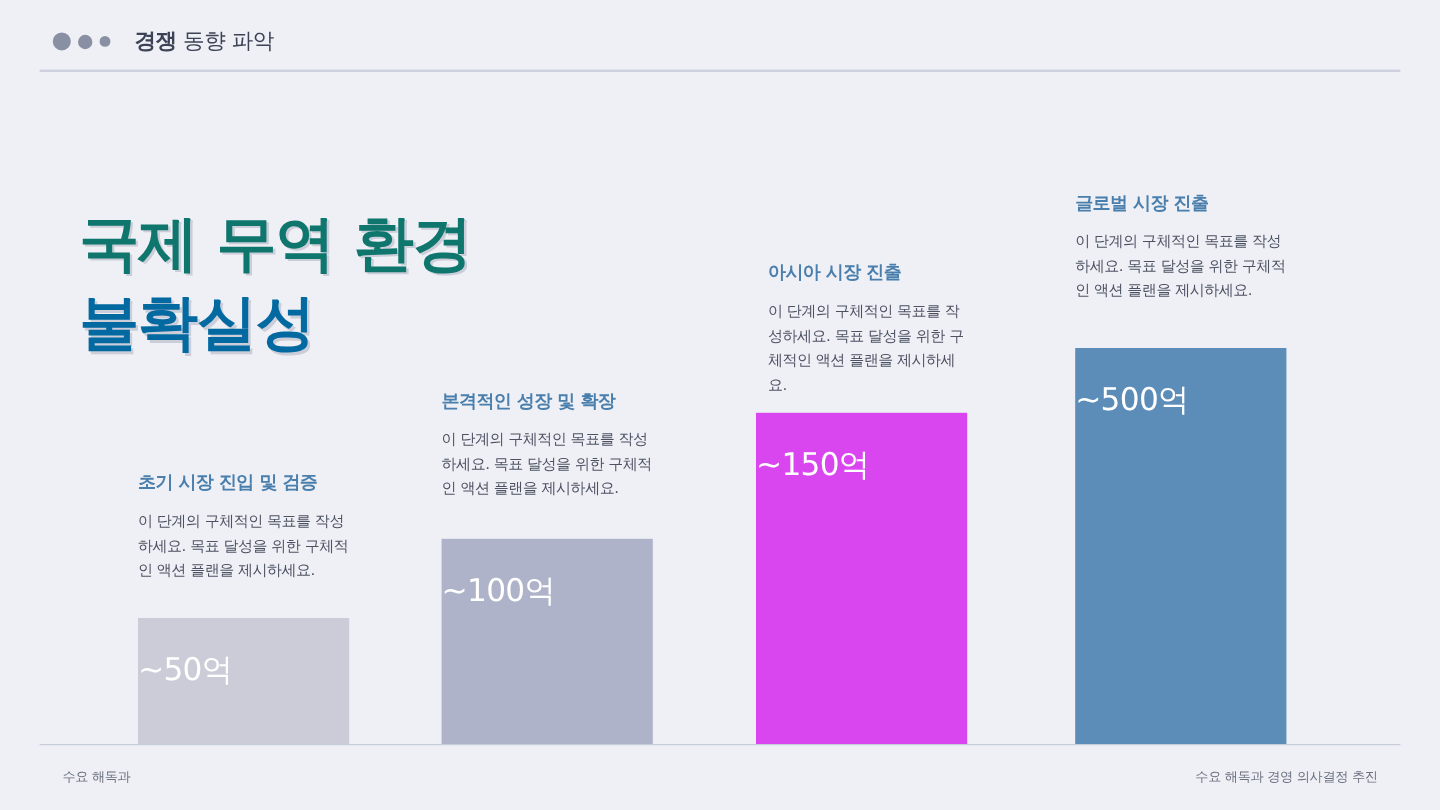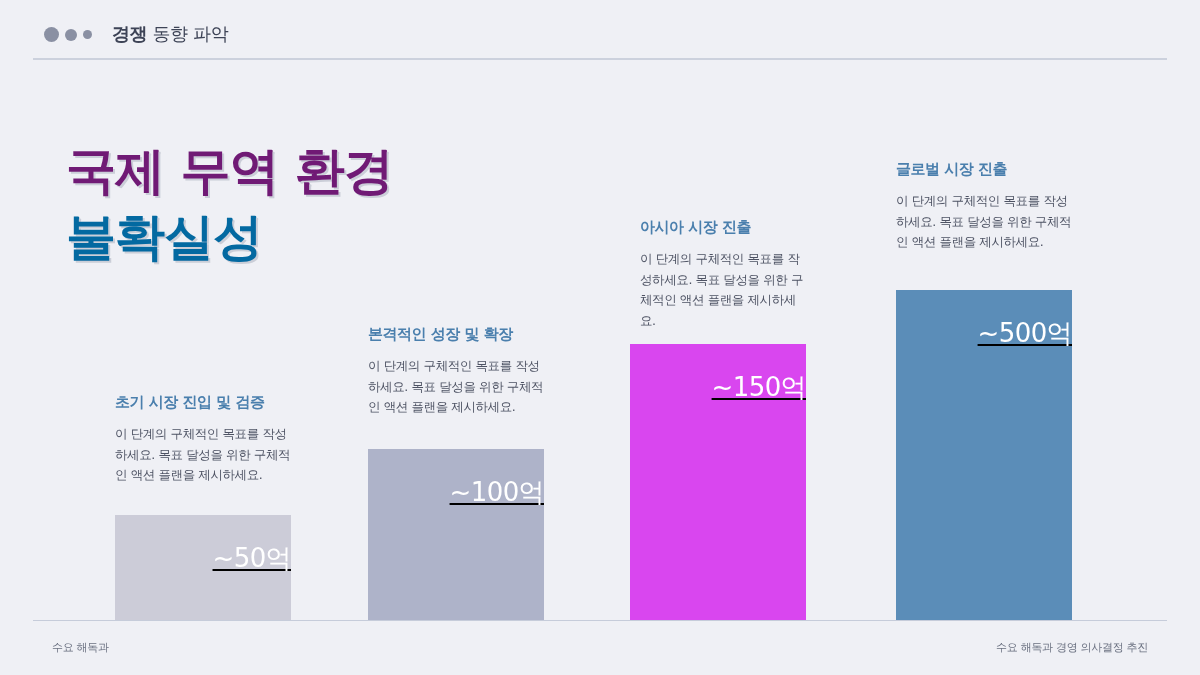--- a/index.html
+++ b/index.html
@@ -36,39 +36,39 @@
 
   
   #main-title {
     position:absolute; left:66px; top:138px; width:430px;
   }
   #main-title .line {
     font-size:50px; font-weight:bold; letter-spacing:-1px;
     line-height:1.32;
     text-shadow:2px 2px 0 rgba(120,128,150,0.30);
   }
-  #main-title .line1 { color:#701a75; }
+  #main-title .line1 { color:#0f766e;margin-top:32px; }
   #main-title .line2 { color:#0369a1; }
 
   
   #chart { position:absolute; left:0; top:0; width:1200px; height:675px; }
   .step { position:absolute; }
 
   .step-heading {
     font-size:15px; font-weight:bold; color:#4a7fad;
     letter-spacing:-0.5px; white-space:nowrap;
     margin-bottom:12px;
   }
   .step-body {
     font-size:12.5px; color:#4d5263; line-height:1.65;
     letter-spacing:-0.4px;
   }
   .bar {
     position:absolute; left:0; bottom:0;
-    display:flex; align-items:flex-start; justify-content:flex-end;text-decoration:underline;
+    display:flex; align-items:flex-start; justify-content:flex-start;
   }
   .bar-value {
     color:#ffffff; font-size:26px; letter-spacing:-0.6px;
     margin-top:26px; white-space:nowrap;
   }
 
   
   #baseline {
     position:absolute; left:33px; top:620px; width:1134px; height:1px;
     background:#c6ccda;

